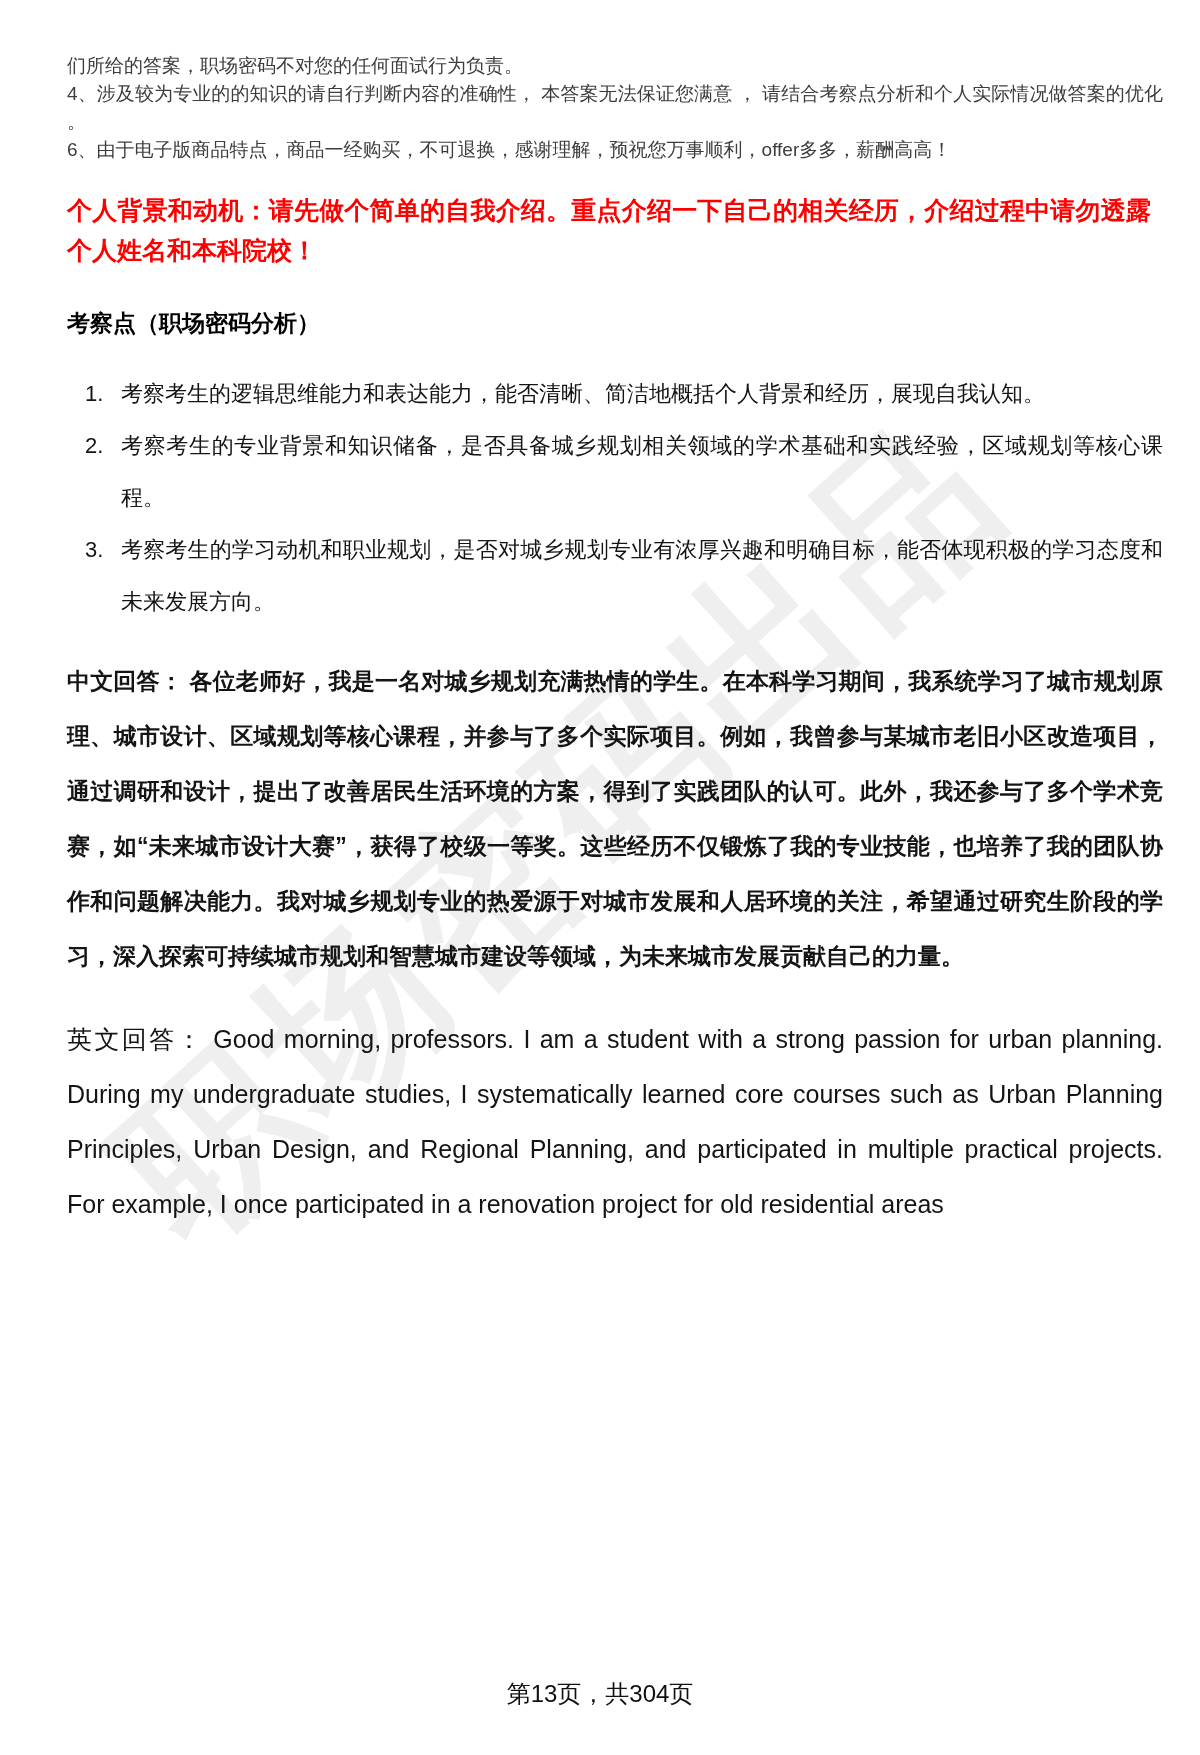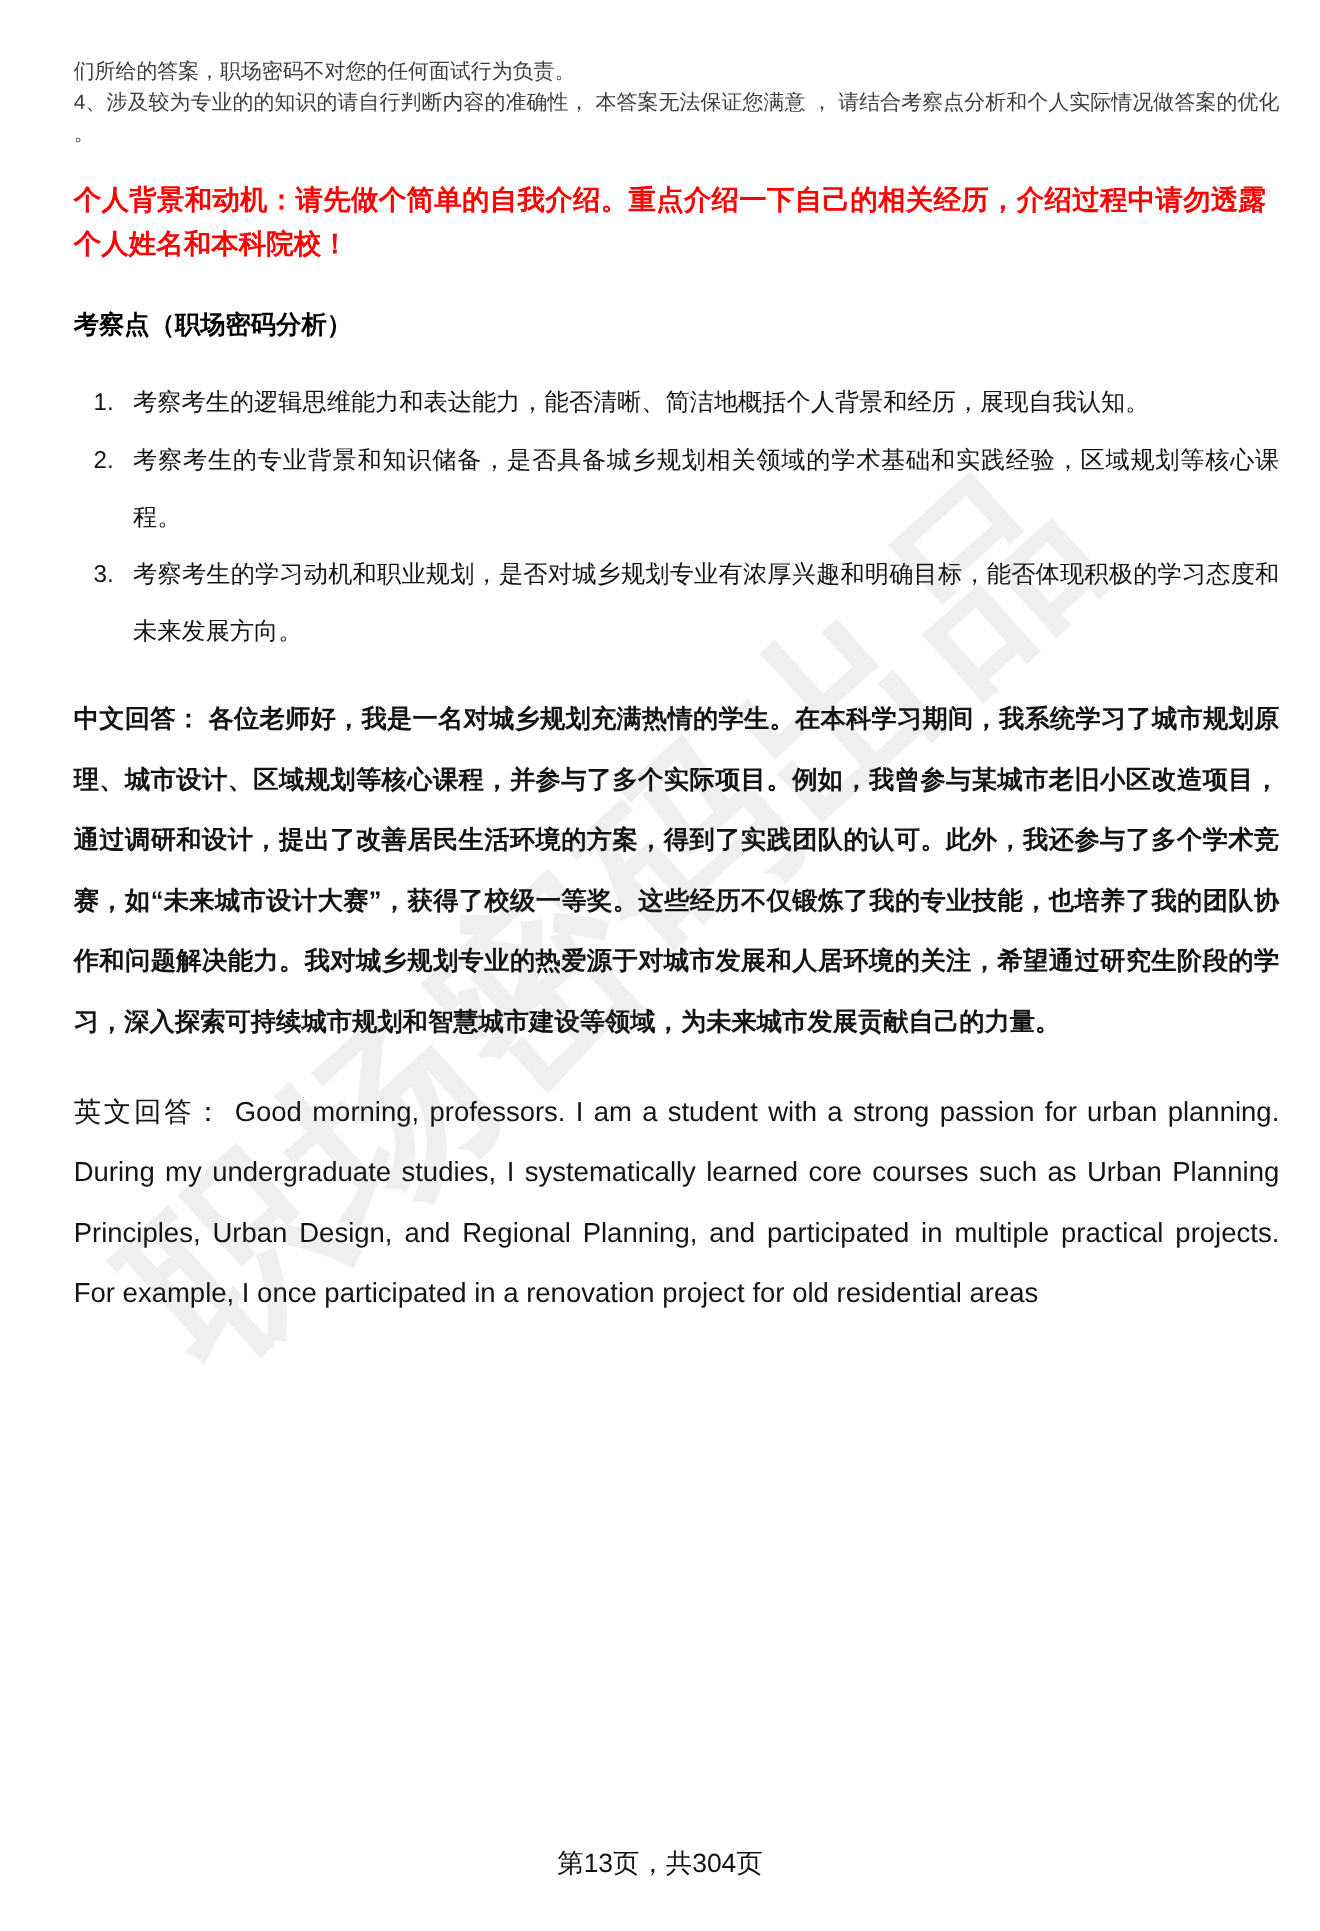--- a/index.html
+++ b/index.html
@@ -106,20 +106,21 @@
 
 <div class="page">
 
   <div class="watermark">职场密码出品</div>
 
   <div class="content">
 
     <div class="notes">
       <p>们所给的答案，职场密码不对您的任何面试行为负责。</p>
       <p>4、涉及较为专业的的知识的请自行判断内容的准确性， 本答案无法保证您满意 ， 请结合考察点分析和个人实际情况做答案的优化 。</p>
+      <p>6、由于电子版商品特点，商品一经购买，不可退换，感谢理解，预祝您万事顺利，offer多多，薪酬高高！</p>
     </div>
 
     <h2 class="red-heading">个人背景和动机：请先做个简单的自我介绍。重点介绍一下自己的相关经历，介绍过程中请勿透露个人姓名和本科院校！</h2>
 
     <h3 class="red-sub">考察点（职场密码分析）</h3>
 
     <ol class="exam-list">
       <li class="item">
         <span class="num">1.</span>
         <span class="txt">考察考生的逻辑思维能力和表达能力，能否清晰、简洁地概括个人背景和经历，展现自我认知。</span>

